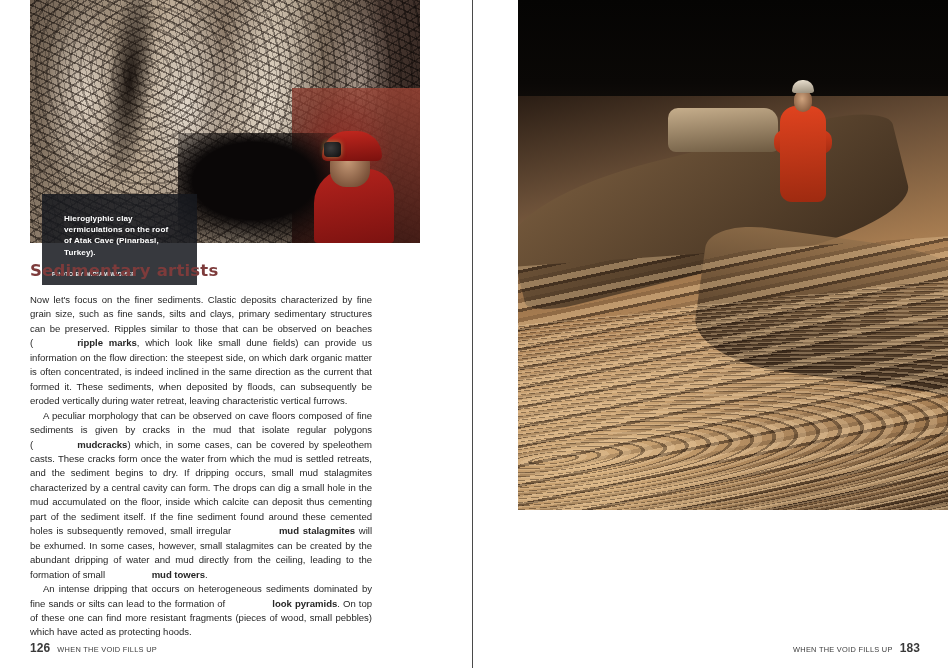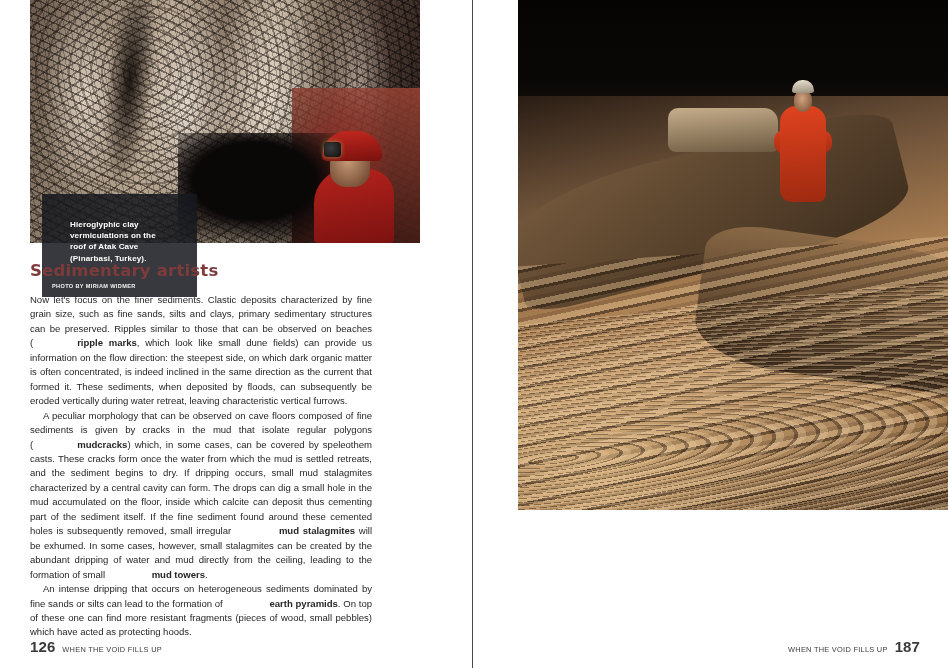--- a/index.html
+++ b/index.html
@@ -220,21 +220,21 @@
     background: rgba(22, 24, 30, 0.86);
     color: #ffffff;
     padding: 7px 10px 6px 10px;
     box-sizing: border-box;
   }
   .caption-text {
     font-size: 8.1px;
     line-height: 11.2px;
     font-weight: bold;
     letter-spacing: .1px;
-    margin: 18px;
+    margin: 12px;
   }
   .caption-credit {
     font-size: 5.6px;
     line-height: 9px;
     font-weight: bold;
     letter-spacing: .35px;
     margin: 2px 0 0 0;
     color: #f2f2f2;
   }
   #caption-vermiculations { left: 42px; top: 194px; width: 155px; }
@@ -273,21 +273,21 @@
     position: absolute;
     bottom: 13px;
     display: flex;
     align-items: baseline;
     gap: 7px;
     color: #3a3a3a;
   }
   #footer-left  { left: 30px; }
   #footer-right { right: 28px; }
   .folio {
-    font-size: 15px;
+    font-size: 12px;
     font-weight: bold;
     letter-spacing: .1px;
   }
   .running-head {
     font-size: 7.4px;
     font-weight: normal;
     letter-spacing: .28px;
   }
 </style>
 </head>
@@ -318,21 +318,21 @@
       <p class="caption-credit">PHOTO BY MIRIAM WIDMER</p>
     </div>
 
     <div class="text-col" id="text-col-left">
       <h2 class="section-heading">Sedimentary artists</h2>
 
       <p class="body-para">Now let's focus on the finer sediments. Clastic deposits characterized by fine grain size, such as fine sands, silts and clays, primary sedimentary structures can be preserved. Ripples similar to those that can be observed on beaches (<b>ripple marks</b>, which look like small dune fields) can provide us information on the flow direction: the steepest side, on which dark organic matter is often concentrated, is indeed inclined in the same direction as the current that formed it. These sediments, when deposited by floods, can subsequently be eroded vertically during water retreat, leaving characteristic vertical furrows.</p>
 
       <p class="body-para">A peculiar morphology that can be observed on cave floors composed of fine sediments is given by cracks in the mud that isolate regular polygons (<b>mudcracks</b>) which, in some cases, can be covered by speleothem casts. These cracks form once the water from which the mud is settled retreats, and the sediment begins to dry. If dripping occurs, small mud stalagmites characterized by a central cavity can form. The drops can dig a small hole in the mud accumulated on the floor, inside which calcite can deposit thus cementing part of the sediment itself. If the fine sediment found around these cemented holes is subsequently removed, small irregular <b>mud stalagmites</b> will be exhumed. In some cases, however, small stalagmites can be created by the abundant dripping of water and mud directly from the ceiling, leading to the formation of small <b>mud towers</b>.</p>
 
-      <p class="body-para">An intense dripping that occurs on heterogeneous sediments dominated by fine sands or silts can lead to the formation of <b>earth pyramids</b>. On top of these one can find more resistant fragments (pieces of wood, small pebbles) which have acted as protecting hoods.</p>
+      <p class="body-para">An intense dripping that occurs on heterogeneous sediments dominated by fine sands or silts can lead to the formation of <b>look pyramids</b>. On top of these one can find more resistant fragments (pieces of wood, small pebbles) which have acted as protecting hoods.</p>
     </div>
 
     <div class="footer" id="footer-left">
       <span class="folio">126</span>
       <span class="running-head">WHEN THE VOID FILLS UP</span>
     </div>
   </div>
 
   <div class="page page-right">
 
@@ -347,17 +347,17 @@
       <div class="caver-right">
         <div class="arms"></div>
         <div class="suit"></div>
         <div class="face"></div>
         <div class="helmet"></div>
       </div>
     </div>
 
     <div class="footer" id="footer-right">
       <span class="running-head">WHEN THE VOID FILLS UP</span>
-      <span class="folio">187</span>
+      <span class="folio">183</span>
     </div>
   </div>
 
 </div>
 
 </body></html>

